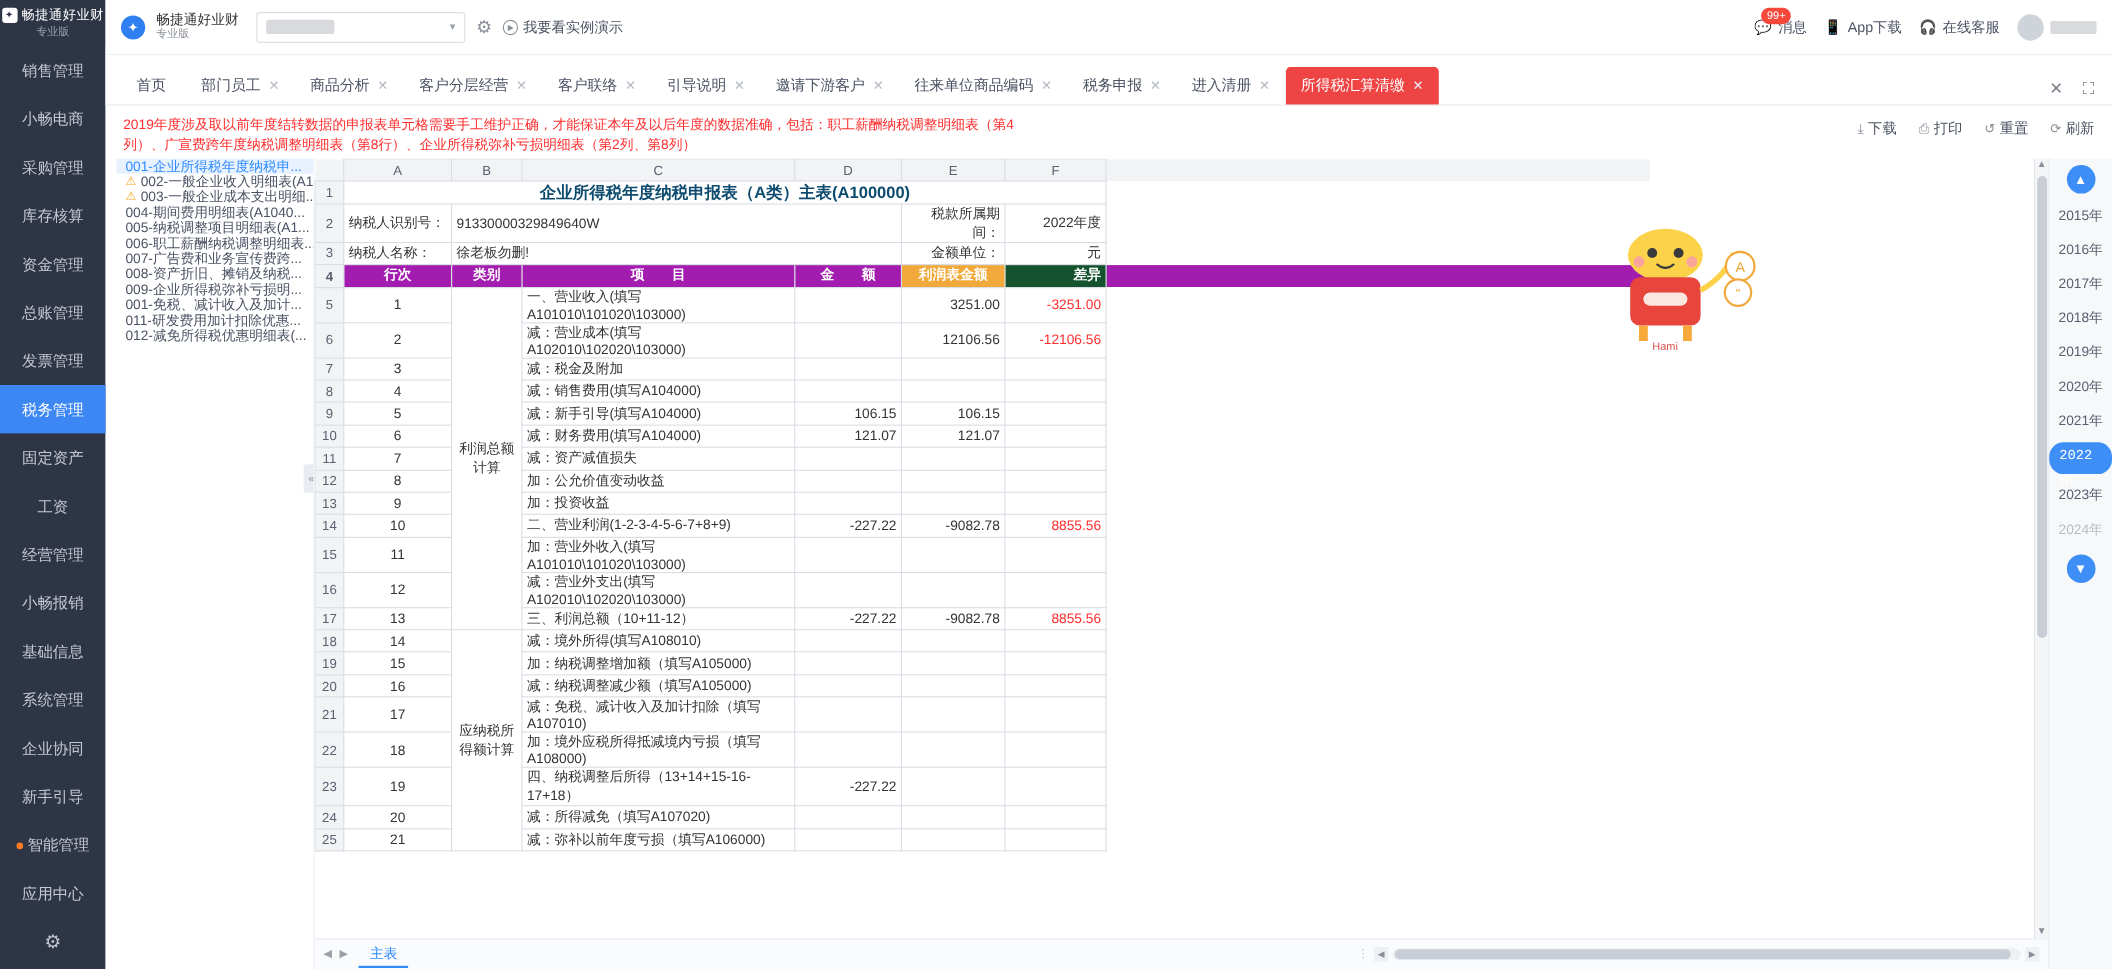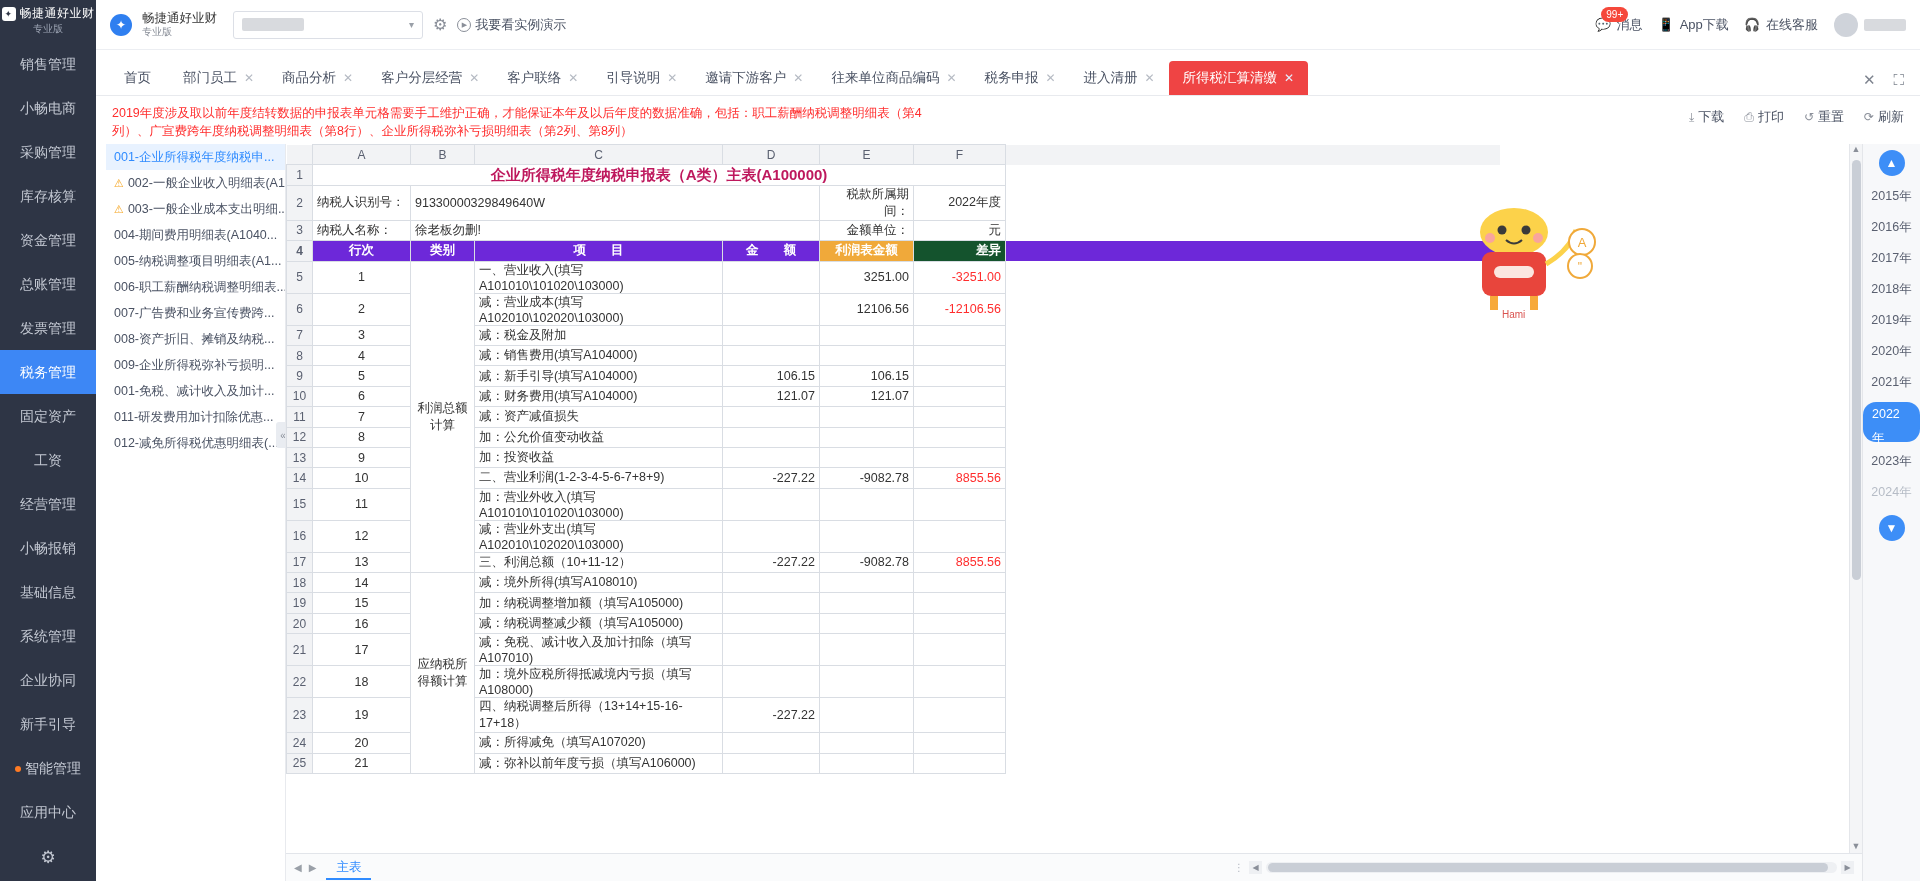--- a/index.html
+++ b/index.html
@@ -104,21 +104,21 @@
 
   
   .content { flex:1 1 auto; display:flex; min-height:0; padding:0 0 0 0; position:relative; }
 
   
   .report-list {
     width:190px; flex:0 0 190px; padding:0 0 0 10px; overflow:hidden;
     border-right:1px solid #e8eaee; position:relative;
   }
   .rl-item {
-    height:26px; line-height:26px; font-size:12.5px; color:#4a5263;
+    height:14px; line-height:26px; font-size:12.5px; color:#4a5263;
     padding:0 4px 0 8px; white-space:nowrap; overflow:hidden; text-overflow:ellipsis;
     cursor:pointer; display:flex; align-items:center; gap:4px;
   }
   .rl-item.active { background:#e8f2ff; color:#2f8bff; }
   .rl-item .warn { color:#f5a623; font-size:11px; }
   .collapse-handle {
     position:absolute; left:180px; top:278px; width:14px; height:26px;
     background:#e9ecf1; border-radius:3px 0 0 3px; color:#8a8f99;
     font-size:10px; display:flex; align-items:center; justify-content:center;
   }
@@ -134,26 +134,26 @@
   .rowhdr {
     background:#f2f3f5; text-align:center; color:#5a6070; width:26px; font-size:12px;
   }
   .c-a { width:98px; }
   .c-b { width:64px; }
   .c-c { width:248px;}
   .c-d { width:97px; }
   .c-e { width:94px; }
   .c-f { width:92px; }
   .c-g { width:494px;}
-  .title-cell { text-align:center; font-size:15px; font-weight:bold; color:#be185d; height:32px;}
+  .title-cell { text-align:center; font-size:15px; font-weight:bold; color:#0c4a6e; height:32px;}
   .lbl { padding-left:6px; }
   .val { padding-left:6px; }
   .right { text-align:right; padding-right:5px;}
   .center { text-align:center; }
-  .hdrrow td { background:#6d28d9; color:#fff; text-align:center; font-weight:bold; }
+  .hdrrow td { background:#a21caf; color:#fff; text-align:center; font-weight:bold; }
   .hdrrow td.gold { background:#f0a93a; }
   .hdrrow td.green2 { background:#14532d;text-align:right; }
   .neg { color:#ff2d2d; }
   .indent1 { padding-left:14px;}
   .nogrid { border:none !important; background:#fff;}
 
   
   .mascot { position:absolute; left:300px; top:70px; width:170px; height:120px; }
 
   
@@ -181,21 +181,21 @@
   .yearrail {
     width:58px; flex:0 0 58px; background:#f7f8fa; border-left:1px solid #e4e6ea;
     display:flex; flex-direction:column; align-items:center; padding-top:6px; gap:2px;
     font-size:12.5px; color:#5a6070;
   }
   .yr-btn {
     width:26px;height:26px;border-radius:50%;background:#3d8ef7;color:#fff;
     display:flex;align-items:center;justify-content:center;font-size:12px;margin-bottom:4px;cursor:pointer;
   }
   .yr { height:29px; line-height:29px; cursor:pointer; }
-  .yr.active { background:#3d8ef7; color:#fff; border-radius:13px; padding:0 9px; height:40px; line-height:24px; margin:3px 0;}
+  .yr.active { background:#3d8ef7; color:#fff; border-radius:13px; padding:0 9px; height:29px; line-height:24px; margin:3px 0;font-family:Liberation Mono, monospace;}
   .yr.dim { color:#b6bcc6; }
   .yr-btn.down { margin-top:6px; }
 </style>
 </head>
 <body>
 
 <div id="app">
 
   <div class="sidebar">
     <div class="brand">

